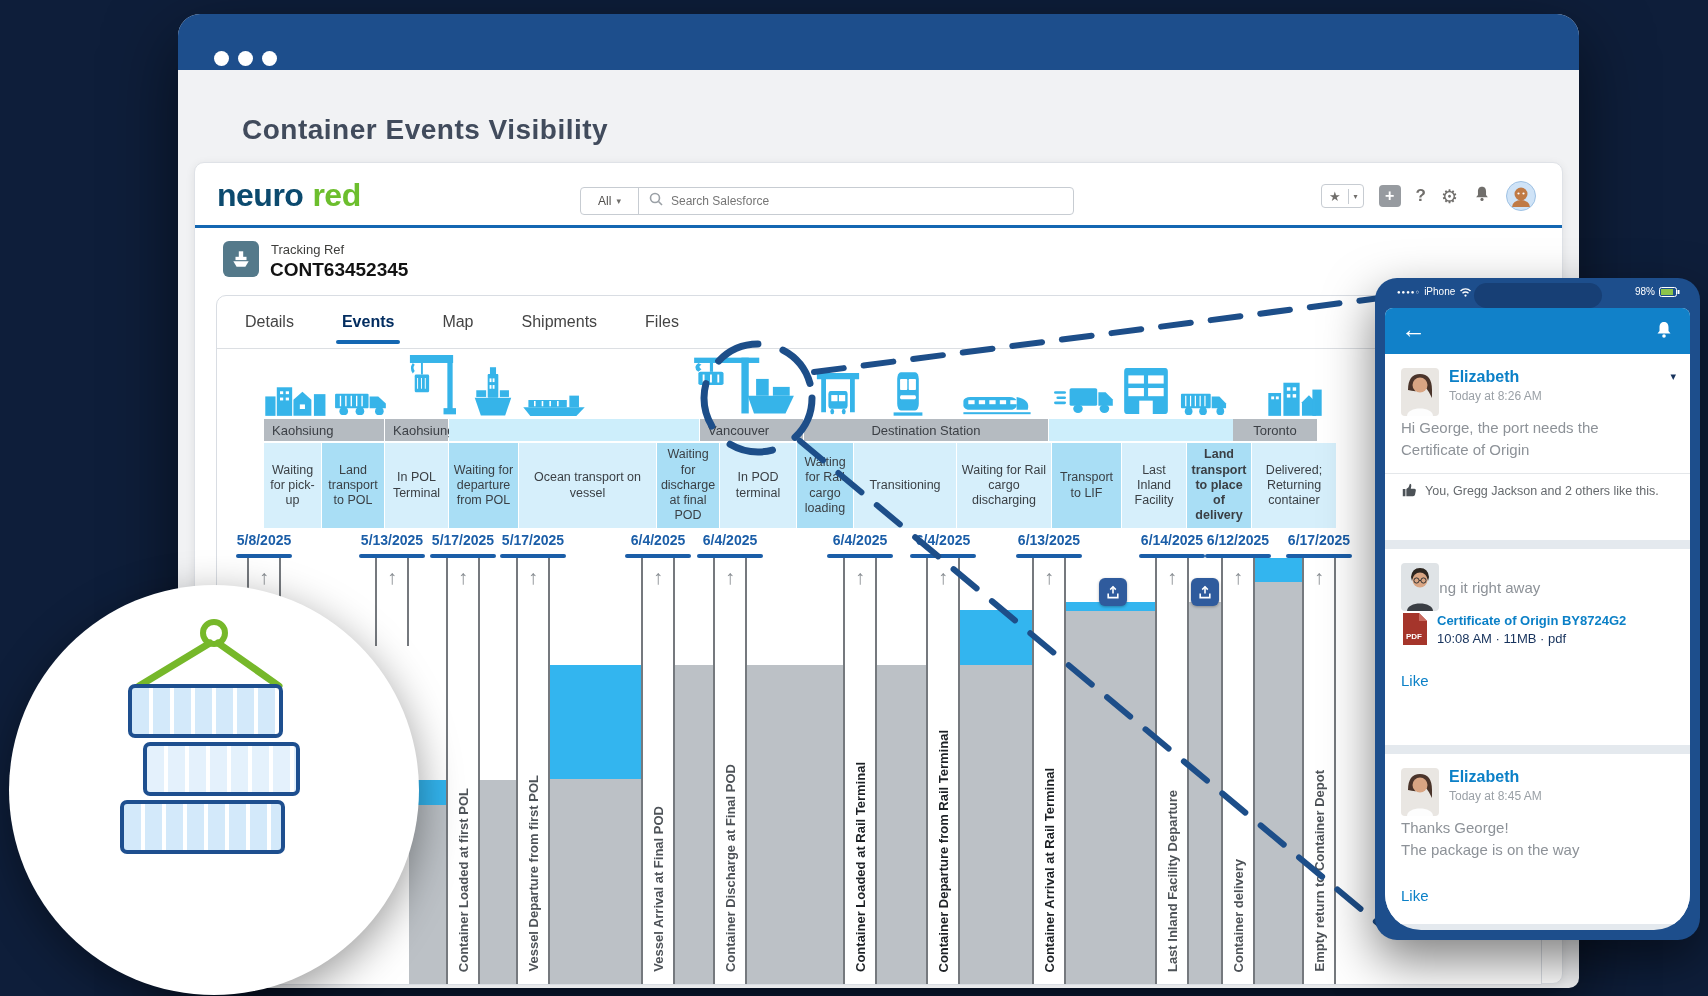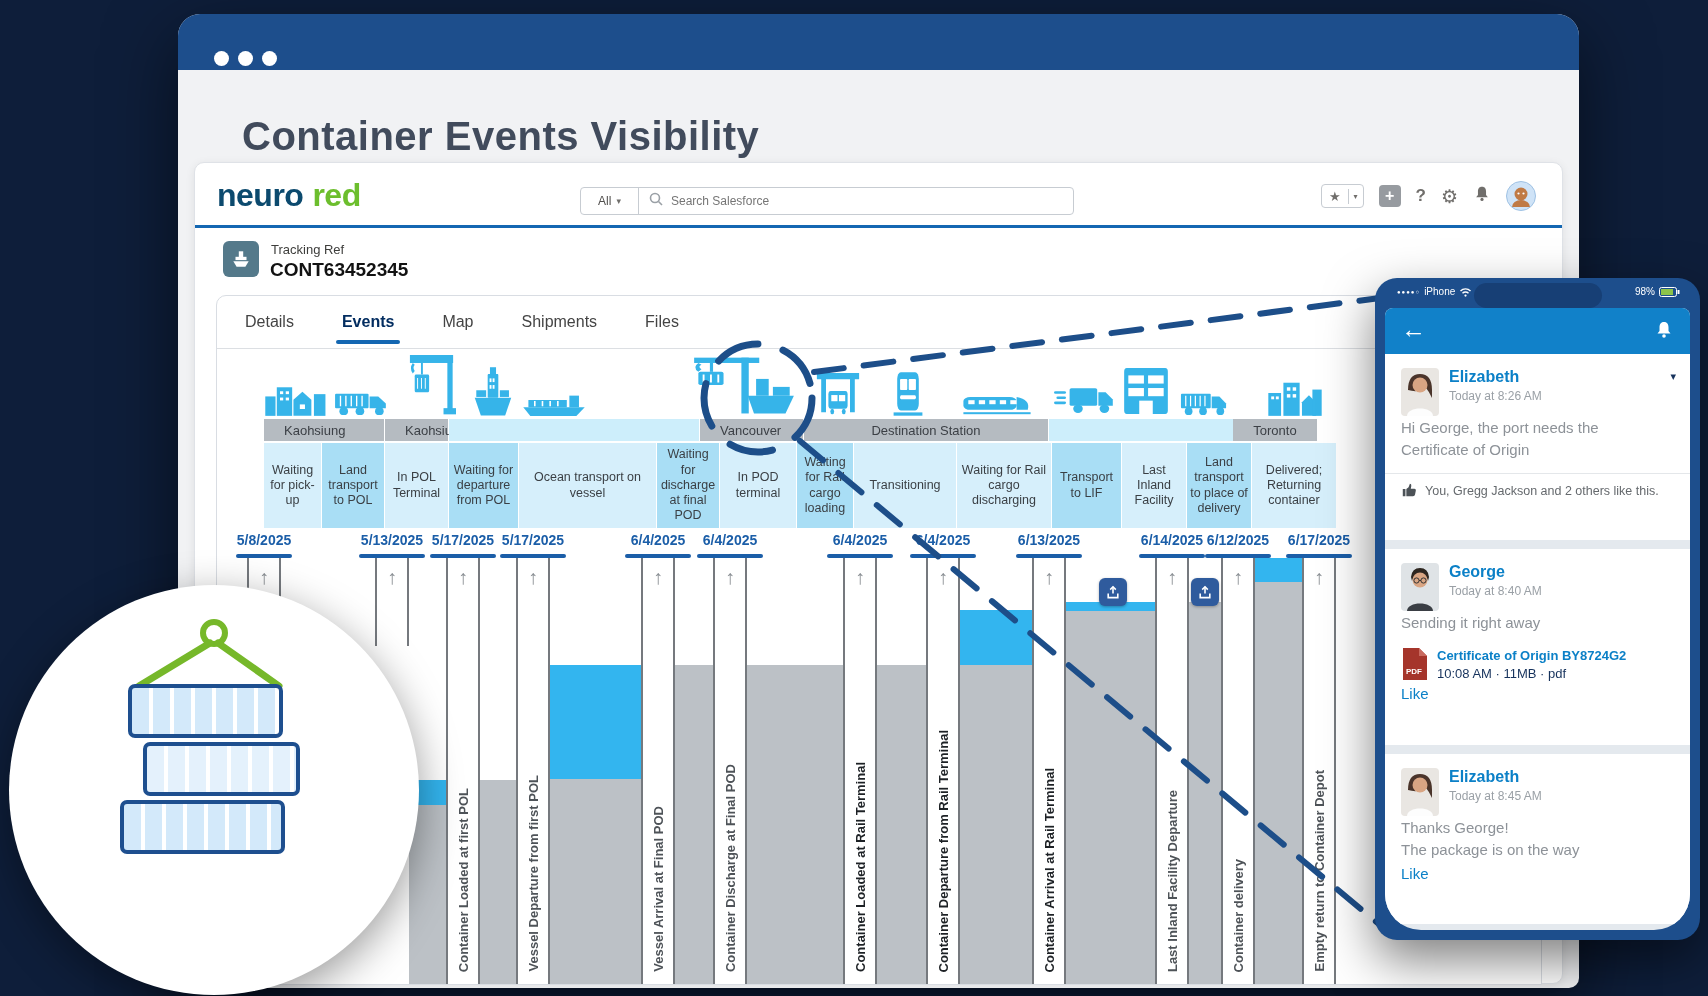--- a/index.html
+++ b/index.html
@@ -1,21 +1,21 @@
 <!DOCTYPE html>
 <html><head>
 <meta charset="utf-8">
 <style>
   html,body{margin:0;padding:0;width:1708px;height:996px;background:#0e1e3a;font-family:"Liberation Sans",sans-serif;overflow:hidden}
   *{box-sizing:border-box}
   
   .browser{position:absolute;left:178px;top:14px;width:1401px;height:974px;background:#f1f2f4;border-radius:22px 22px 10px 10px;box-shadow:0 24px 70px rgba(0,0,0,.55)}
   .topbar{position:absolute;left:0;top:0;right:0;height:56px;background:#1d4e8c;border-radius:22px 22px 0 0}
   .dot{position:absolute;top:37px;width:15px;height:15px;border-radius:50%;background:#fff}
-  .page-title{position:absolute;left:64px;top:100px;font-size:40px;font-weight:bold;color:#414b5c;letter-spacing:.5px}
+  .page-title{position:absolute;left:64px;top:100px;font-size:28px;font-weight:bold;color:#414b5c;letter-spacing:.5px}
   
   .card{position:absolute;left:16px;top:148px;width:1369px;height:822px;background:#fff;border:1px solid #dfe2e7;border-radius:10px;box-shadow:0 2px 10px rgba(0,0,0,.08)}
   .logo{position:absolute;left:22px;top:14px;font-size:32px;font-weight:bold;letter-spacing:-.5px}
   .logo .b{color:#0c4a6e}.logo .g{color:#6cbe2d;margin-left:9px}
   .searchbox{position:absolute;left:385px;top:24px;width:494px;height:28px;border:1px solid #c7ccd2;border-radius:4px;background:#fff;display:flex;align-items:center}
   .scope{width:58px;height:100%;border-right:1px solid #c7ccd2;display:flex;align-items:center;justify-content:center;gap:5px;font-size:12px;color:#514f4d}
   .scope .car{font-size:9px;color:#706e6b}
   .searchbox input{border:0;outline:0;flex:1;font-size:12px;color:#444;padding-left:8px;font-family:"Liberation Sans",sans-serif;background:transparent}
   .mag{margin-left:10px}
   .hicons{position:absolute;right:26px;top:18px;display:flex;align-items:center;gap:15px}
@@ -31,21 +31,21 @@
   .rec-label{position:absolute;left:76px;top:79px;font-size:13px;color:#3e3e3c}
   .rec-value{position:absolute;left:75px;top:96px;font-size:19px;font-weight:bold;color:#121212}
   
   .panel{position:absolute;left:21px;top:132px;width:1326px;height:690px;border:1px solid #d9dde3;border-radius:10px 10px 0 0;background:#fff;overflow:hidden}
   .tabs{display:flex;gap:48px;padding-left:28px;height:53px;align-items:flex-start;border-bottom:1px solid #dcdfe3}
   .tab{font-size:16px;color:#444;position:relative;height:100%;display:flex;align-items:center}
   .tab.active{font-weight:bold;color:#032d60}
   .tab.active:after{content:"";position:absolute;left:-6px;right:-6px;bottom:4px;height:4px;border-radius:2px;background:#1467b2}
   .ticon{position:absolute;z-index:2}
   .ticon svg{width:100%;height:100%}
-  .loc{position:absolute;top:123px;height:22px;font-size:13px;color:#3c4046;display:flex;align-items:center;padding-left:20px;border-right:1px solid #fff;z-index:2}
+  .loc{position:absolute;top:123px;height:22px;font-size:13px;color:#3c4046;display:flex;align-items:center;padding-left:8px;border-right:1px solid #fff;z-index:2}
   .loc.gray{background:#b5bbc1}.loc.blue{background:#cdeefb}
   .loc.center{justify-content:center;padding-left:0}
   .stage{position:absolute;top:147px;height:85px;font-size:12.5px;line-height:1.22;color:#3a3f44;display:flex;align-items:center;justify-content:center;text-align:center;padding:2px 3px;border-right:1px solid #fff;z-index:2}
   .stage.light{background:#d6effb}.stage.medium{background:#a9def5}
   .ms-date{position:absolute;top:236px;transform:translateX(-50%);font-size:14px;font-weight:bold;color:#1b5ea8;white-space:nowrap;z-index:4}
   .bracket{position:absolute;top:258px;height:4px;border-radius:2px;background:#1b5ea8;z-index:4}
   .ms-col{position:absolute;top:262px;width:34px;background:#fff;border-left:2px solid #75797e;border-right:2px solid #75797e;z-index:3}
   .ms-col .up{position:absolute;top:8px;left:0;right:0;text-align:center;font-size:20px;font-weight:bold;color:#8a8f94}
   .ms-label{position:absolute;bottom:14px;left:50%;transform:translateX(-50%) rotate(180deg);writing-mode:vertical-rl;font-size:13px;font-weight:bold;color:#4e5358;white-space:nowrap}
   .ms-label.heavy{color:#1d2125;font-weight:800}
@@ -71,21 +71,21 @@
   .pavatar{position:absolute;left:16px;top:14px;width:38px;height:48px;border-radius:4px;overflow:hidden}
   .phead{margin-left:48px}
   .pname{color:#0b80c7;font-weight:bold;font-size:16px}
   .ptime{color:#9aa0a6;font-size:12px;margin-top:3px}
   .ptext{color:#8d9298;font-size:15px;margin-top:14px;white-space:pre-line;line-height:1.45}
   .pdivider{height:1px;background:#e4e7ea;margin:12px -16px 8px -16px}
   .plikes{display:flex;gap:8px;align-items:center;color:#65696d;font-size:12.5px}
   .pattach{display:flex;gap:10px;margin-top:14px;align-items:center}
   .pattach .t1{color:#0b80c7;font-weight:bold;font-size:13px}
   .pattach .t2{color:#16325c;font-size:13px;margin-top:3px}
-  .plike{color:#0b80c7;font-size:15px;margin-top:4px}
+  .plike{color:#0b80c7;font-size:15px;margin-top:26px}
   .caret{position:absolute;right:14px;top:16px;color:#16325c;font-size:11px}
 </style>
 </head>
 <body>
 
 <div class="browser">
   <div class="topbar">
     <div class="dot" style="left:36px"></div>
     <div class="dot" style="left:60px"></div>
     <div class="dot" style="left:84px"></div>
@@ -347,21 +347,21 @@
         </div>
         <div class="stage light" style="left: 740px; width: 95px;">
           <span>Waiting for Rail cargo discharging</span>
         </div>
         <div class="stage medium" style="left: 835px; width: 70px;">
           <span>Transport to LIF</span>
         </div>
         <div class="stage light" style="left: 905px; width: 65px;">
           <span>Last Inland Facility</span>
         </div>
-        <div class="stage medium" style="left: 970px; width: 65px;">
+        <div class="stage medium" style="left: 970px; width: 65px; font-weight: bold;">
           <span>Land transport to place of delivery</span>
         </div>
         <div class="stage light" style="left: 1035px; width: 85px;">
           <span>Delivered; Returning container</span>
         </div>
         <div class="bar" style="left: 192px; width: 37px;">
           <div class="seg blue" style="top: 484px; height: 25px;"></div>
           <div class="seg gray" style="top: 509px; height: 181px;"></div>
         </div>
         <div class="bar" style="left: 263px; width: 36px;">
@@ -562,24 +562,20 @@
         <svg viewBox="0 0 38 48" width="38" height="48">
             <rect width="38" height="48" fill="#dfe3e6"></rect>
             <path d="M10 14 q1-9 9-9 q8 0 9 9 l-1 4 q-1-6-8-6 t-8 6 z" fill="#2e2620"></path>
             <circle cx="19" cy="17" r="7.5" fill="#d9a583"></circle>
             <circle cx="15.5" cy="17.5" r="2.6" fill="none" stroke="#333" stroke-width="1"></circle>
             <circle cx="22.5" cy="17.5" r="2.6" fill="none" stroke="#333" stroke-width="1"></circle>
             <line x1="18.1" y1="17.5" x2="19.9" y2="17.5" stroke="#333"></line>
             <path d="M6 48 c0-10 26-10 26 0 z" fill="#3a3e44"></path>
           </svg>
       </div>
-      <div class="phead">
-        <div class="pname">George</div>
-        <div class="ptime">Today at 8:40 AM</div>
-      </div>
       <div class="ptext">Sending it right away</div>
       <div class="pattach">
         <svg width="26" height="32" viewBox="0 0 26 32">
           <path d="M2 0 h16 l8 8 v24 H2 z" fill="#a5352b"></path>
             <path d="M18 0 l8 8 h-8 z" fill="#c96a5f"></path>
           <text x="5" y="26" font-size="8" fill="#fff" font-weight="bold" font-family="Liberation Sans, sans-serif">PDF</text>
         </svg>
         <div>
           <div class="t1">Certificate of Origin BY8724G2</div>
           <div class="t2">10:08 AM · 11MB · pdf</div>

